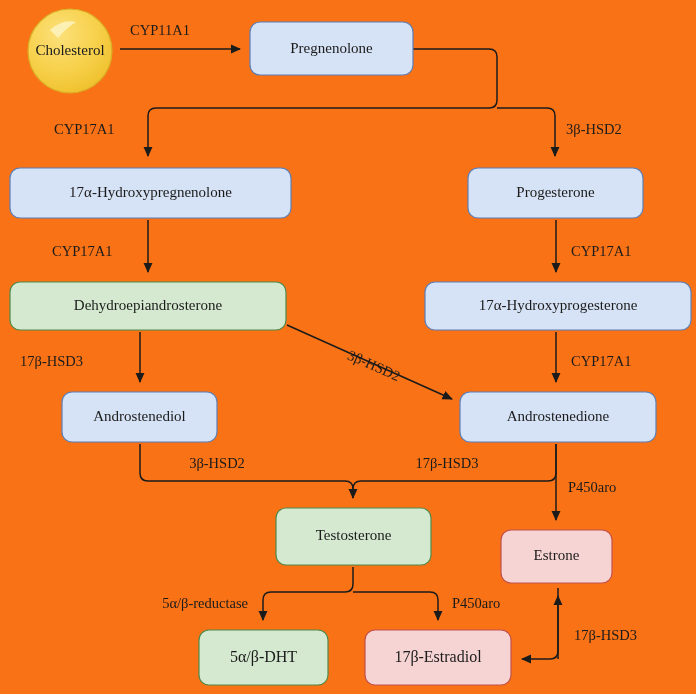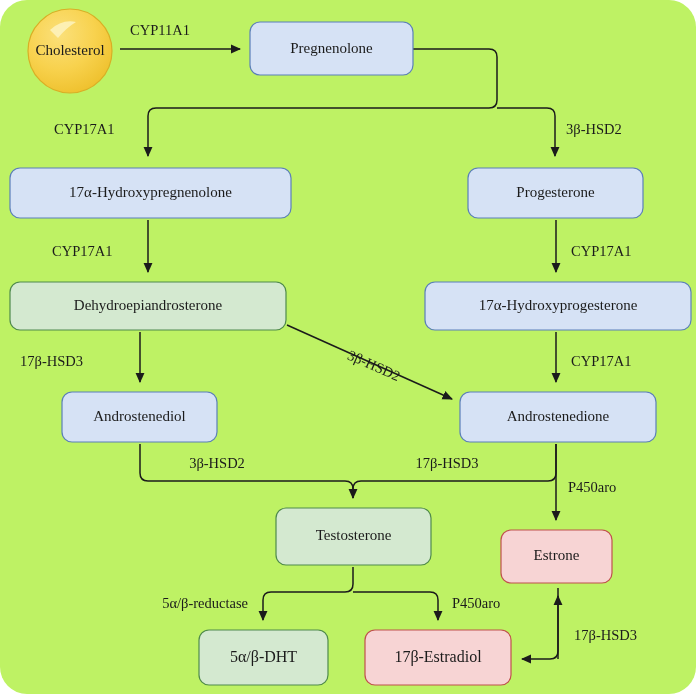--- a/index.html
+++ b/index.html
@@ -5,24 +5,23 @@
 <style>
   html, body {
     margin: 0;
     padding: 0;
     background: #ffffff;
   }
   #diagram-root {
     position: relative;
     width: 696px;
     height: 694px;
-    background: #bef264;
+    background: #f97316;
     font-family: "Liberation Serif", "DejaVu Serif", serif;
     overflow: hidden;
-    border-radius: 27px;
   }
   svg#pathway-svg {
     position: absolute;
     top: 0; left: 0;
     width: 696px;
     height: 694px;
   }
   .node-label {
     font-family: "Liberation Serif", "DejaVu Serif", serif;
     fill: #1b1b1b;

